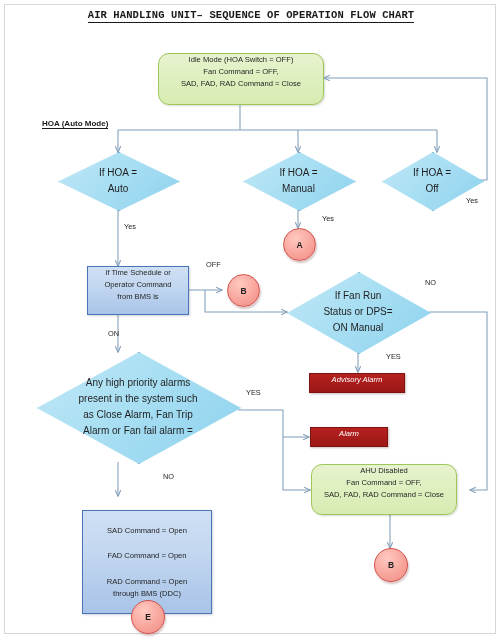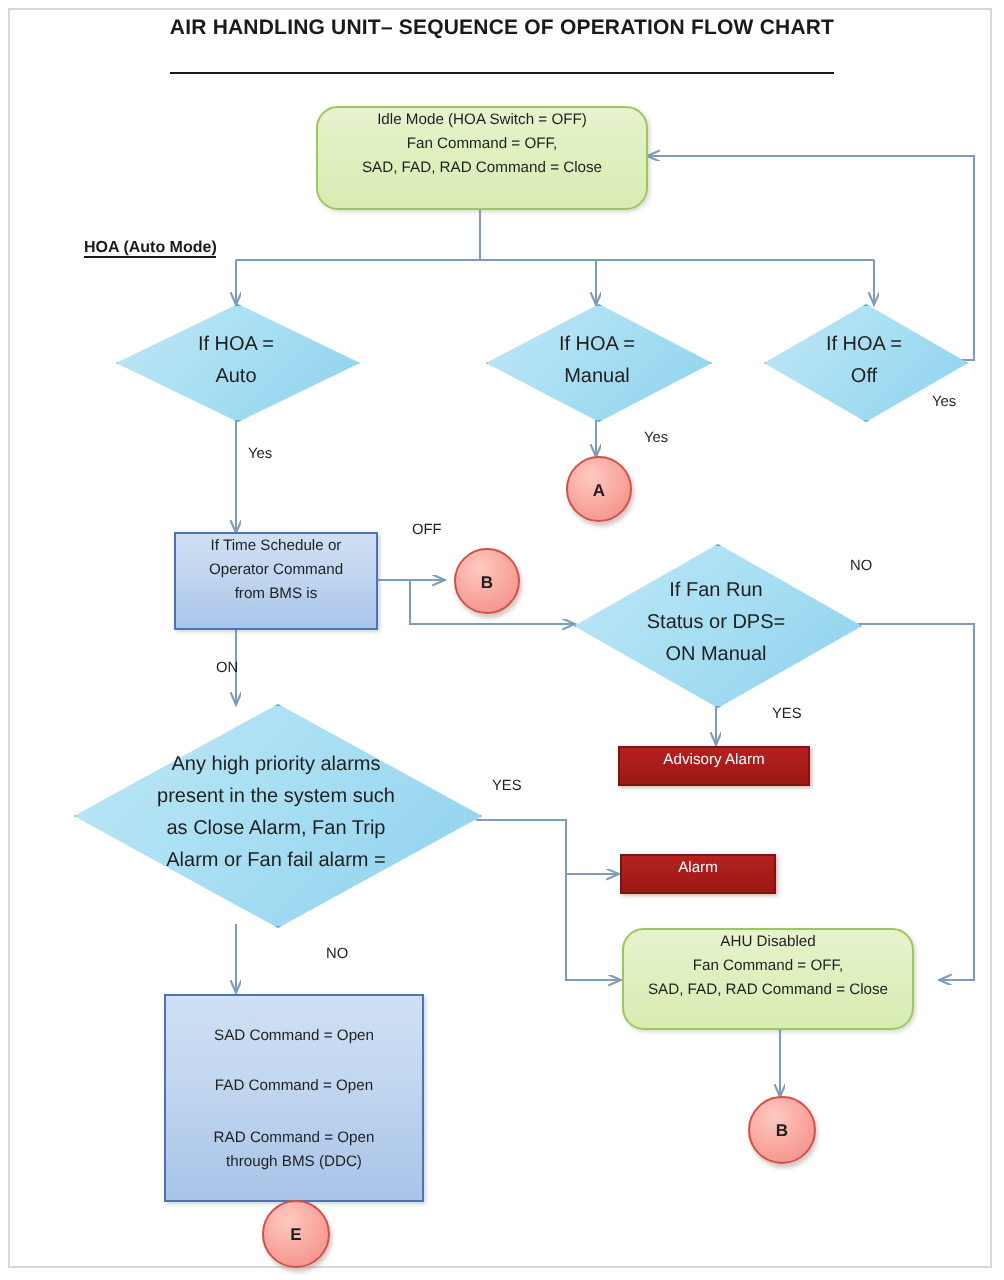--- a/index.html
+++ b/index.html
@@ -34,21 +34,22 @@
     top: 8px;
     width: 502px;
     text-align: center;
     font-size: 10.5px;
     font-weight: bold;
     color: #1a1a1a;
     letter-spacing: 0.1px;
   }
   #title span.ul {
     border-bottom: 1.4px solid #1a1a1a;
-    padding-bottom: 16px;
+    padding-bottom: 1px;
+    font-family: Liberation Mono, monospace;
   }
   .section-label {
     position: absolute;
     font-size: 8px;
     font-weight: bold;
     color: #1a1a1a;
     white-space: nowrap;
     border-bottom: 1.2px solid #1a1a1a;
     padding-bottom: 0px;
   }
@@ -86,20 +87,21 @@
     background: linear-gradient(to bottom, #cfe0f4 0%, #c3d7f0 40%, #a8c4e8 100%);
     border: 1px solid #4a74b5;
     box-shadow: 1px 1px 2px rgba(110,120,140,0.32);
   }
   
   .red-box {
     background: linear-gradient(to bottom, #b5211f 0%, #a81c1a 50%, #9c1816 100%);
     border: 1px solid #7e1412;
     color: #ffffff;
     box-shadow: 1px 1px 2px rgba(110,60,60,0.35);
+    font-style: italic;
   }
   
   .diamond {
     position: absolute;
   }
   .diamond .shape {
     position: absolute;
     left: 0; top: 0;
     width: 100%;
     height: 100%;
@@ -280,21 +282,21 @@
   <div class="node green-box" style="left:311px; top:464px; width:146px; height:51px;">
     <span class="nodeline">AHU Disabled</span>
     <span class="nodeline">Fan Command = OFF,</span>
     <span class="nodeline">SAD, FAD, RAD Command = Close</span>
   </div>
 
   <div class="circ" style="left:374px; top:548px; width:32px; height:32px;">
     <span>B</span>
   </div>
 
-  <div class="node blue-box" style="left:82px; top:497px; width:130px; height:104px; justify-content:space-evenly;">
+  <div class="node blue-box" style="left:82px; top:510px; width:130px; height:104px; justify-content:space-evenly;">
     <span class="nodeline">SAD Command = Open</span>
     <span class="nodeline">FAD Command = Open</span>
     <div style="display:flex;flex-direction:column;align-items:center;">
       <span class="nodeline">RAD Command = Open</span>
       <span class="nodeline">through BMS (DDC)</span>
     </div>
   </div>
 
   <div class="circ" style="left:131px; top:600px; width:32px; height:32px;">
     <span>E</span>

